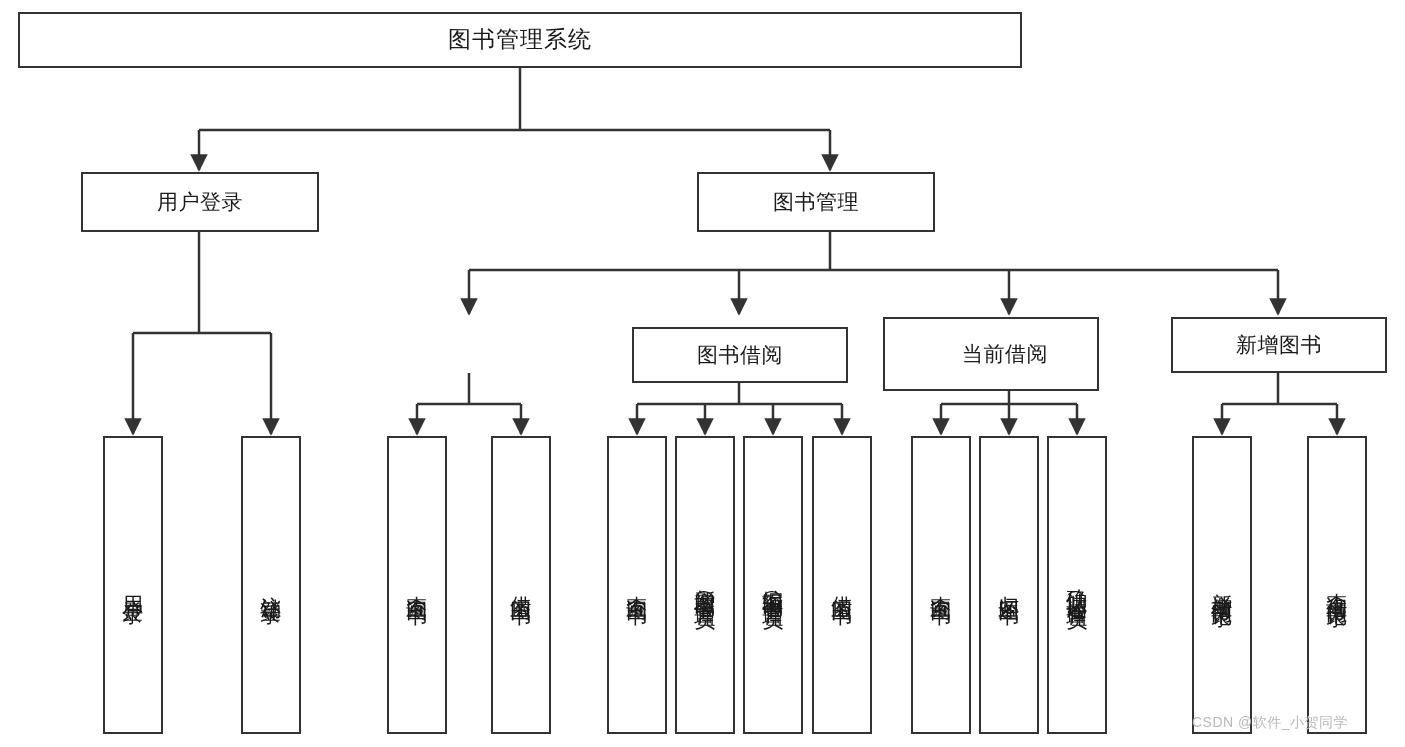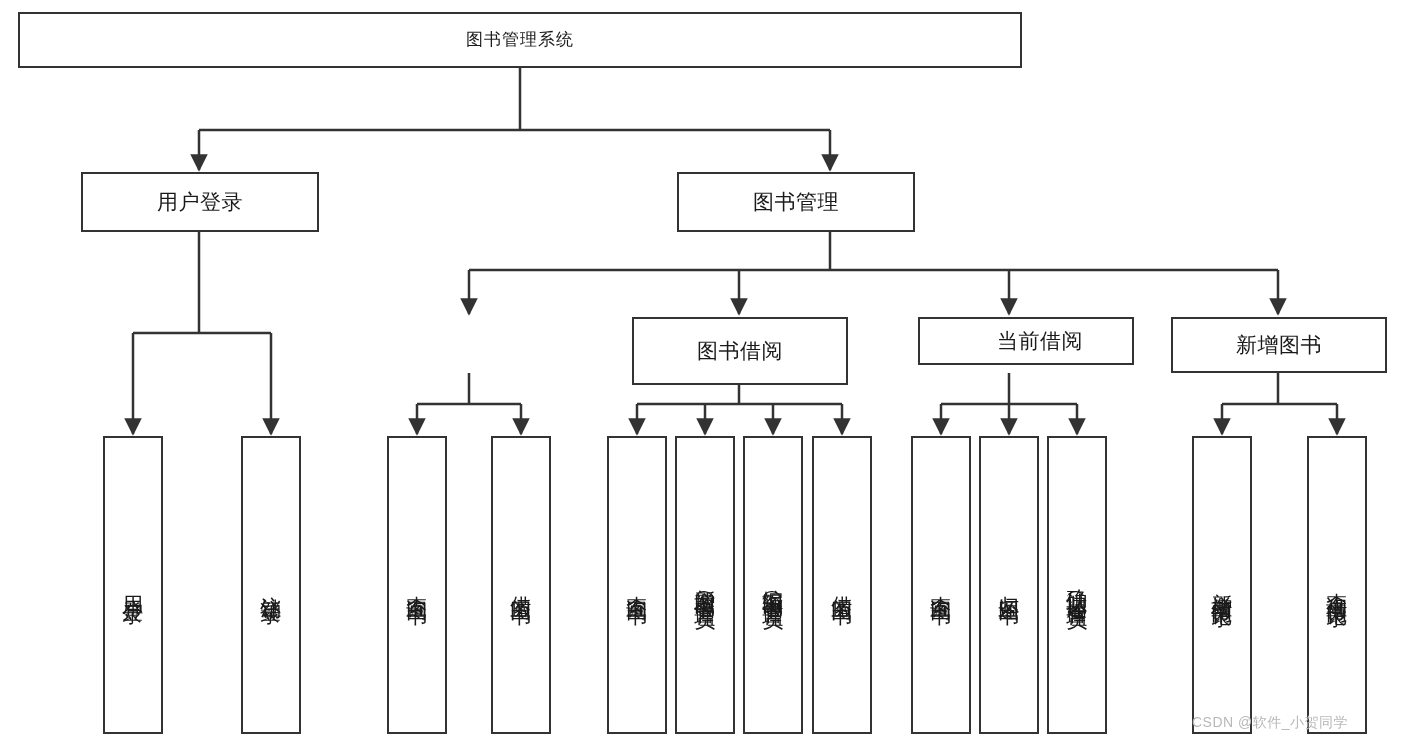--- a/index.html
+++ b/index.html
@@ -42,21 +42,21 @@
     line-height: 1.18;
     color: #1a1a1a;
     white-space: pre-wrap;
   }
   
   .node.horiz .node-label {
     font-size: 21px;
     letter-spacing: 0.5px;
   }
   .node.root .node-label {
-    font-size: 17px;
+    font-size: 23px;
     letter-spacing: 1px;
   }
   
   .node.vert {
     align-items: center;
     justify-content: center;
   }
   .node.vert .node-label {
     writing-mode: vertical-rl;
     text-orientation: upright;
@@ -133,30 +133,30 @@
   </svg>
 
   <div class="node horiz root" style="left:18px; top:12px; width:1004px; height:56px;">
     <span class="node-label">图书管理系统</span>
   </div>
 
   <div class="node horiz" style="left:81px; top:172px; width:238px; height:60px;">
     <span class="node-label">用户登录</span>
   </div>
 
-  <div class="node horiz" style="left:677px; top:172px; width:238px; height:60px;">
+  <div class="node horiz" style="left:697px; top:172px; width:238px; height:60px;">
     <span class="node-label">图书管理</span>
   </div>
 
 
-  <div class="node horiz" style="left:632px; top:317px; width:216px; height:68px;">
+  <div class="node horiz" style="left:632px; top:327px; width:216px; height:56px;">
     <span class="node-label">图书借阅</span>
   </div>
 
-  <div class="node horiz" style="left:918px; top:317px; width:216px; height:48px;padding-left:28px;">
+  <div class="node horiz" style="left:883px; top:317px; width:216px; height:74px;padding-left:28px;">
     <span class="node-label">当前借阅</span>
   </div>
 
   <div class="node horiz" style="left:1171px; top:317px; width:216px; height:56px;">
     <span class="node-label">新增图书</span>
   </div>
 
   <div class="node vert" style="left:103px; top:436px; width:60px; height:298px;">
     <span class="node-label">用户登录</span>
   </div>

